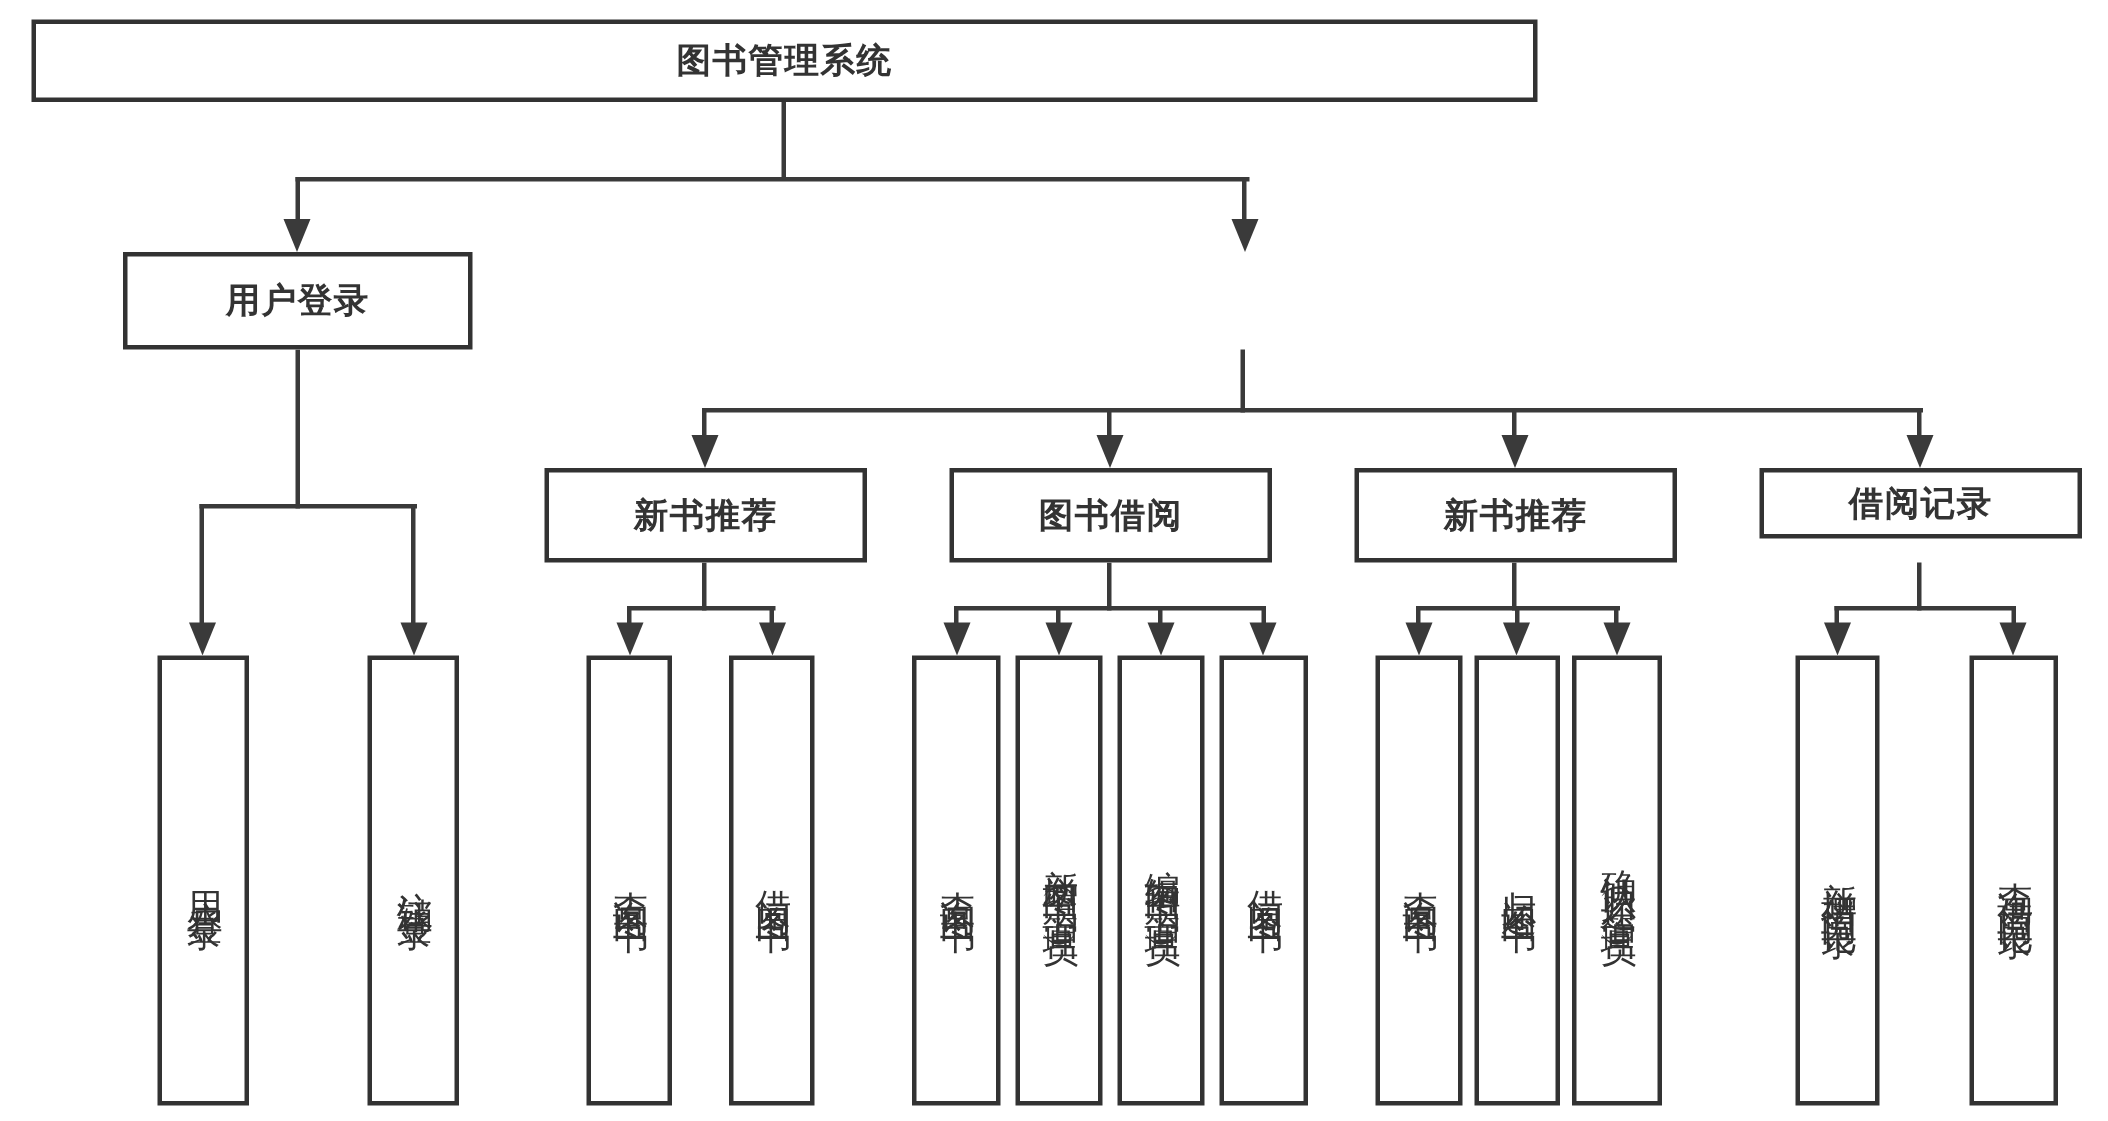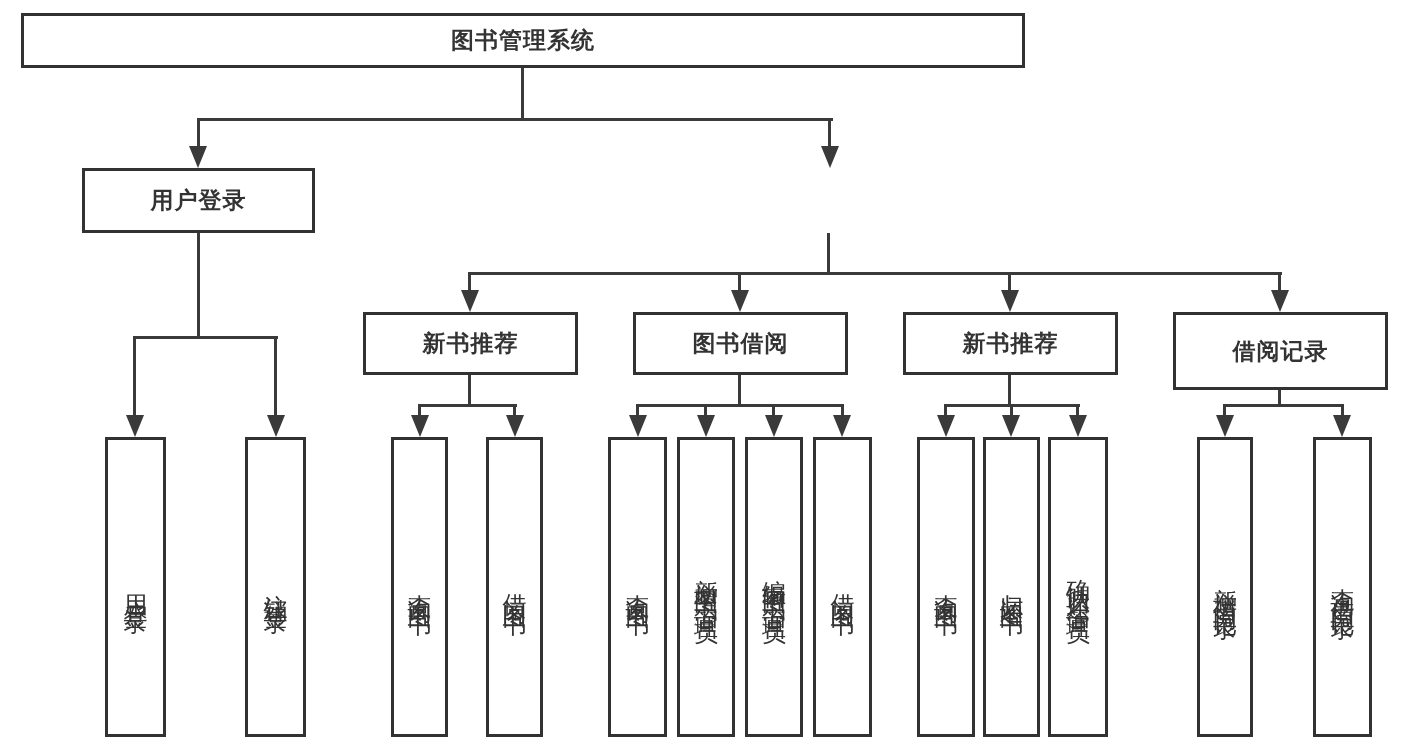--- a/index.html
+++ b/index.html
@@ -94,21 +94,21 @@
 
   <div class="box hbox" style="left:82px;top:168px;width:233px;height:65px;">用户登录</div>
 
 
   <div class="box hbox" style="left:363px;top:312px;width:215px;height:63px;">新书推荐</div>
 
   <div class="box hbox" style="left:633px;top:312px;width:215px;height:63px;">图书借阅</div>
 
   <div class="box hbox" style="left:903px;top:312px;width:215px;height:63px;">新书推荐</div>
 
-  <div class="box hbox" style="left:1173px;top:312px;width:215px;height:78px;">借阅记录</div>
+  <div class="box hbox" style="left:1173px;top:312px;width:215px;height:47px;">借阅记录</div>
 
   <div class="box vbox" style="left:105px;top:437px;width:61px;height:300px;">用户登录</div>
   <div class="box vbox" style="left:245px;top:437px;width:61px;height:300px;">注销登录</div>
 
   <div class="box vbox" style="left:391px;top:437px;width:57px;height:300px;">查询图书</div>
   <div class="box vbox" style="left:486px;top:437px;width:57px;height:300px;">借阅图书</div>
 
   <div class="box vbox" style="left:608px;top:437px;width:59px;height:300px;">查询图书</div>
   <div class="box vbox" style="left:677px;top:437px;width:58px;height:300px;">新增图书（管理员）</div>
   <div class="box vbox" style="left:745px;top:437px;width:58px;height:300px;">编辑图书（管理员）</div>

